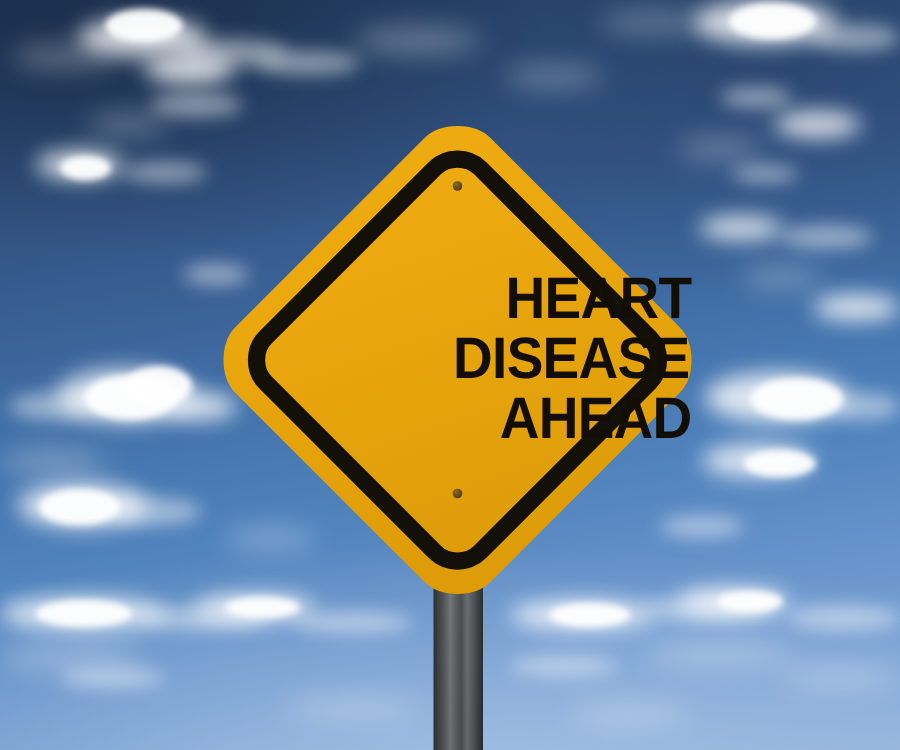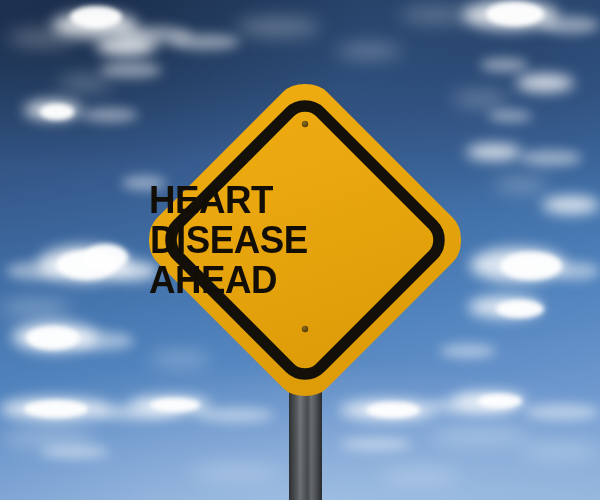--- a/index.html
+++ b/index.html
@@ -88,21 +88,21 @@
   .sign svg { display: block; width: 100%; height: 100%; }
 
   .sign-text {
     position: absolute;
     left: 0;
     top: 0;
     width: 320px;
     height: 320px;
     display: flex;
     flex-direction: column;
-    align-items: flex-start;
+    align-items: flex-end;
     justify-content: center;
     pointer-events: none;
   }
   .sign-line {
     color: #120d05;
     font-family: "Liberation Sans", sans-serif;
     font-weight: bold;
     font-size: 38px;
     line-height: 40px;
     letter-spacing: -0.5px;

